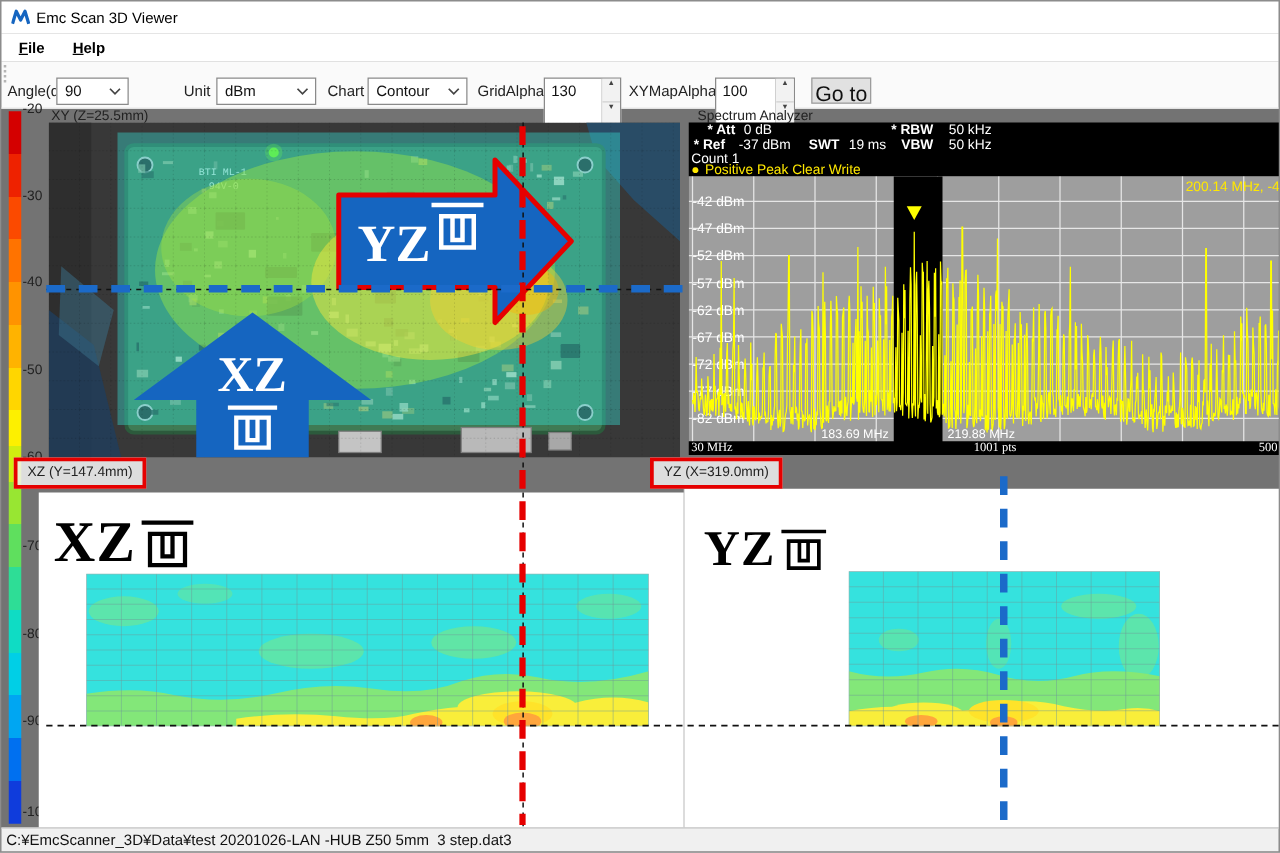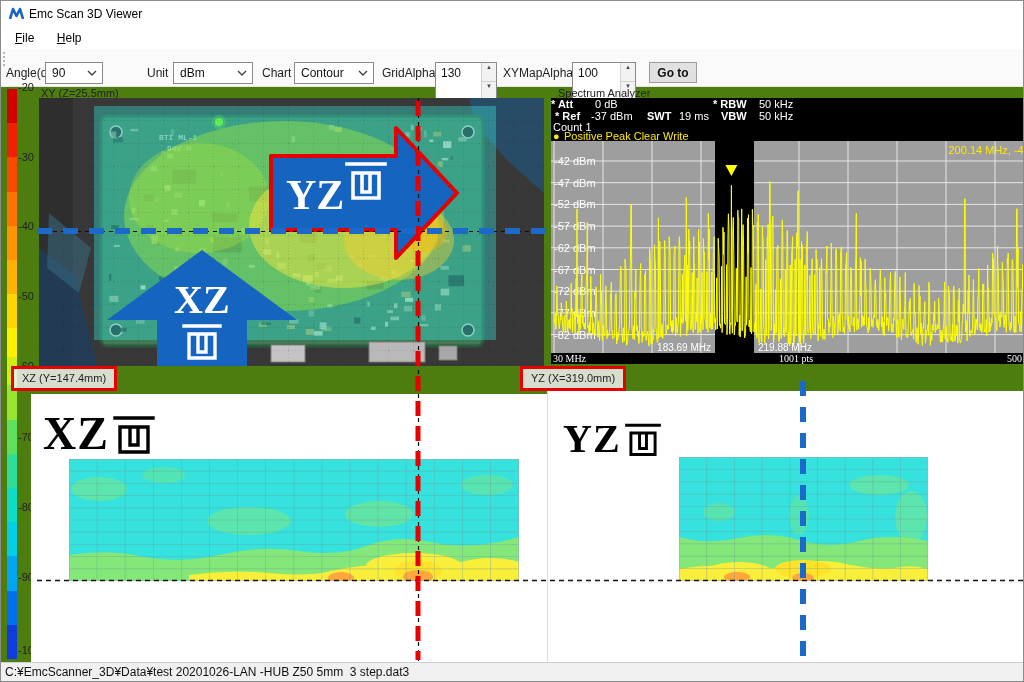--- a/index.html
+++ b/index.html
@@ -1,37 +1,37 @@
 <!DOCTYPE html>
 <html><head>
 <meta charset="utf-8">
 <style>
   html,body{margin:0;padding:0;background:#cfcfcf;}
-  #window{position:relative;width:1024px;height:682px;background:#4d7c0f;border:1px solid #8c8c8c;
+  #window{position:relative;width:1024px;height:682px;background:#737373;border:1px solid #8c8c8c;
     box-sizing:border-box;font-family:"Liberation Sans",sans-serif;overflow:hidden;color:#111;}
   .abs{position:absolute;}
   
   .titlebar{left:0;top:0;width:100%;height:26px;background:#ffffff;}
   .title-text{left:28px;top:6px;font-size:12px;color:#000;}
-  .menubar{left:0;top:26px;width:100%;height:22px;background:#ffffff;}
+  .menubar{left:0;top:26px;width:100%;height:22px;background:#ffffff;font-weight:bold;}
   .menu-item{display:inline-block;font-size:12px;padding:4px 9px 0 9px;color:#000;}
   .menu-item::first-letter{text-decoration:underline;}
   .toolbar{left:0;top:48px;width:100%;height:37px;background:#fafafa;border-bottom:1px solid #e6e6e6;}
   .gripper{left:2px;top:51px;width:3px;height:14px;border-left:2px dotted #b5b5b5;}
   .tb-label{font-size:12px;top:65px;color:#222;white-space:pre;}
   .combo{top:61px;height:22px;background:#fff;border:1px solid #8a8a8a;box-sizing:border-box;
      font-size:12px;display:flex;align-items:center;padding-left:6px;}
   .combo .chev{margin-left:auto;margin-right:5px;display:flex;}
   .spin{top:61px;height:38px;background:#fff;border:1px solid #8a8a8a;box-sizing:border-box;display:flex;}
   .spin-val{flex:1;font-size:12px;padding:3px 0 0 5px;}
   .spin-btns{width:14px;border-left:1px solid #d0d0d0;display:flex;flex-direction:column;}
   .sb{flex:1;font-size:6px;line-height:9px;text-align:center;color:#444;background:#f2f2f2;}
   .sb+.sb{border-top:1px solid #d0d0d0;}
   .btn{top:61px;height:21px;background:#e1e1e1;border:1px solid #9c9c9c;box-sizing:border-box;
-     font-size:12px;text-align:center;padding-top:3px;font-weight:bold;}
+     font-size:17px;text-align:center;padding-top:3px;}
   
   .panel-label{font-size:11px;color:#222;white-space:pre;}
   
   .colorbar{left:6px;top:88px;width:10px;height:570px;
     background:linear-gradient(to bottom,
       #d40000 0% 6%, #ee2200 6% 12%, #fb4a00 12% 18%, #ff7300 18% 24%,
       #ff9300 24% 30%, #ffb300 30% 36%, #ffd600 36% 42%, #fdf000 42% 47%,
       #d0ee10 47% 52%, #98e632 52% 58%, #5fdf5e 58% 64%, #2edd96 64% 70%,
       #0fdcc4 70% 76%, #00cfe6 76% 82%, #00a6f2 82% 88%, #0070f0 88% 94%, #0f3cdc 94% 100%);}
   .cb-tick{left:17px;width:26px;font-size:11px;color:#222;}
@@ -347,21 +347,21 @@
       <polygon points="118,268 118,222 68,222 163,152 258,222 208,222 208,268" fill="#1565c0"></polygon>
       <text x="135" y="215" font-family="Liberation Serif, serif" font-weight="bold" font-size="40" fill="#ffffff">XZ</text>
       <g transform="translate(143,224)">
         <path d="M2,4 H38 M7,12 H33 V36 H7 Z M16,12 V30 M24,12 V30 M16,30 H24" fill="none" stroke="#ffffff" stroke-width="3.4" stroke-linecap="square"></path>
       </g>
     </g>
   </svg>
 
   <span class="abs panel-label" style="left:557px;top:86px">Spectrum Analyzer</span>
   <div class="abs spec-header">
-    <span class="sh b" style="left:0;top:1px">* Att</span>
+    <span class="sh b" style="left:15px;top:1px">* Att</span>
     <span class="sh" style="left:44px;top:1px">0 dB</span>
     <span class="sh b" style="left:162px;top:1px">* RBW</span>
     <span class="sh" style="left:208px;top:1px">50 kHz</span>
     <span class="sh b" style="left:4px;top:13px">* Ref</span>
     <span class="sh" style="left:40px;top:13px">-37 dBm</span>
     <span class="sh b" style="left:96px;top:13px">SWT</span>
     <span class="sh" style="left:128px;top:13px">19 ms</span>
     <span class="sh b" style="left:170px;top:13px">VBW</span>
     <span class="sh" style="left:208px;top:13px">50 kHz</span>
     <span class="sh" style="left:2px;top:24px">Count 1</span>

